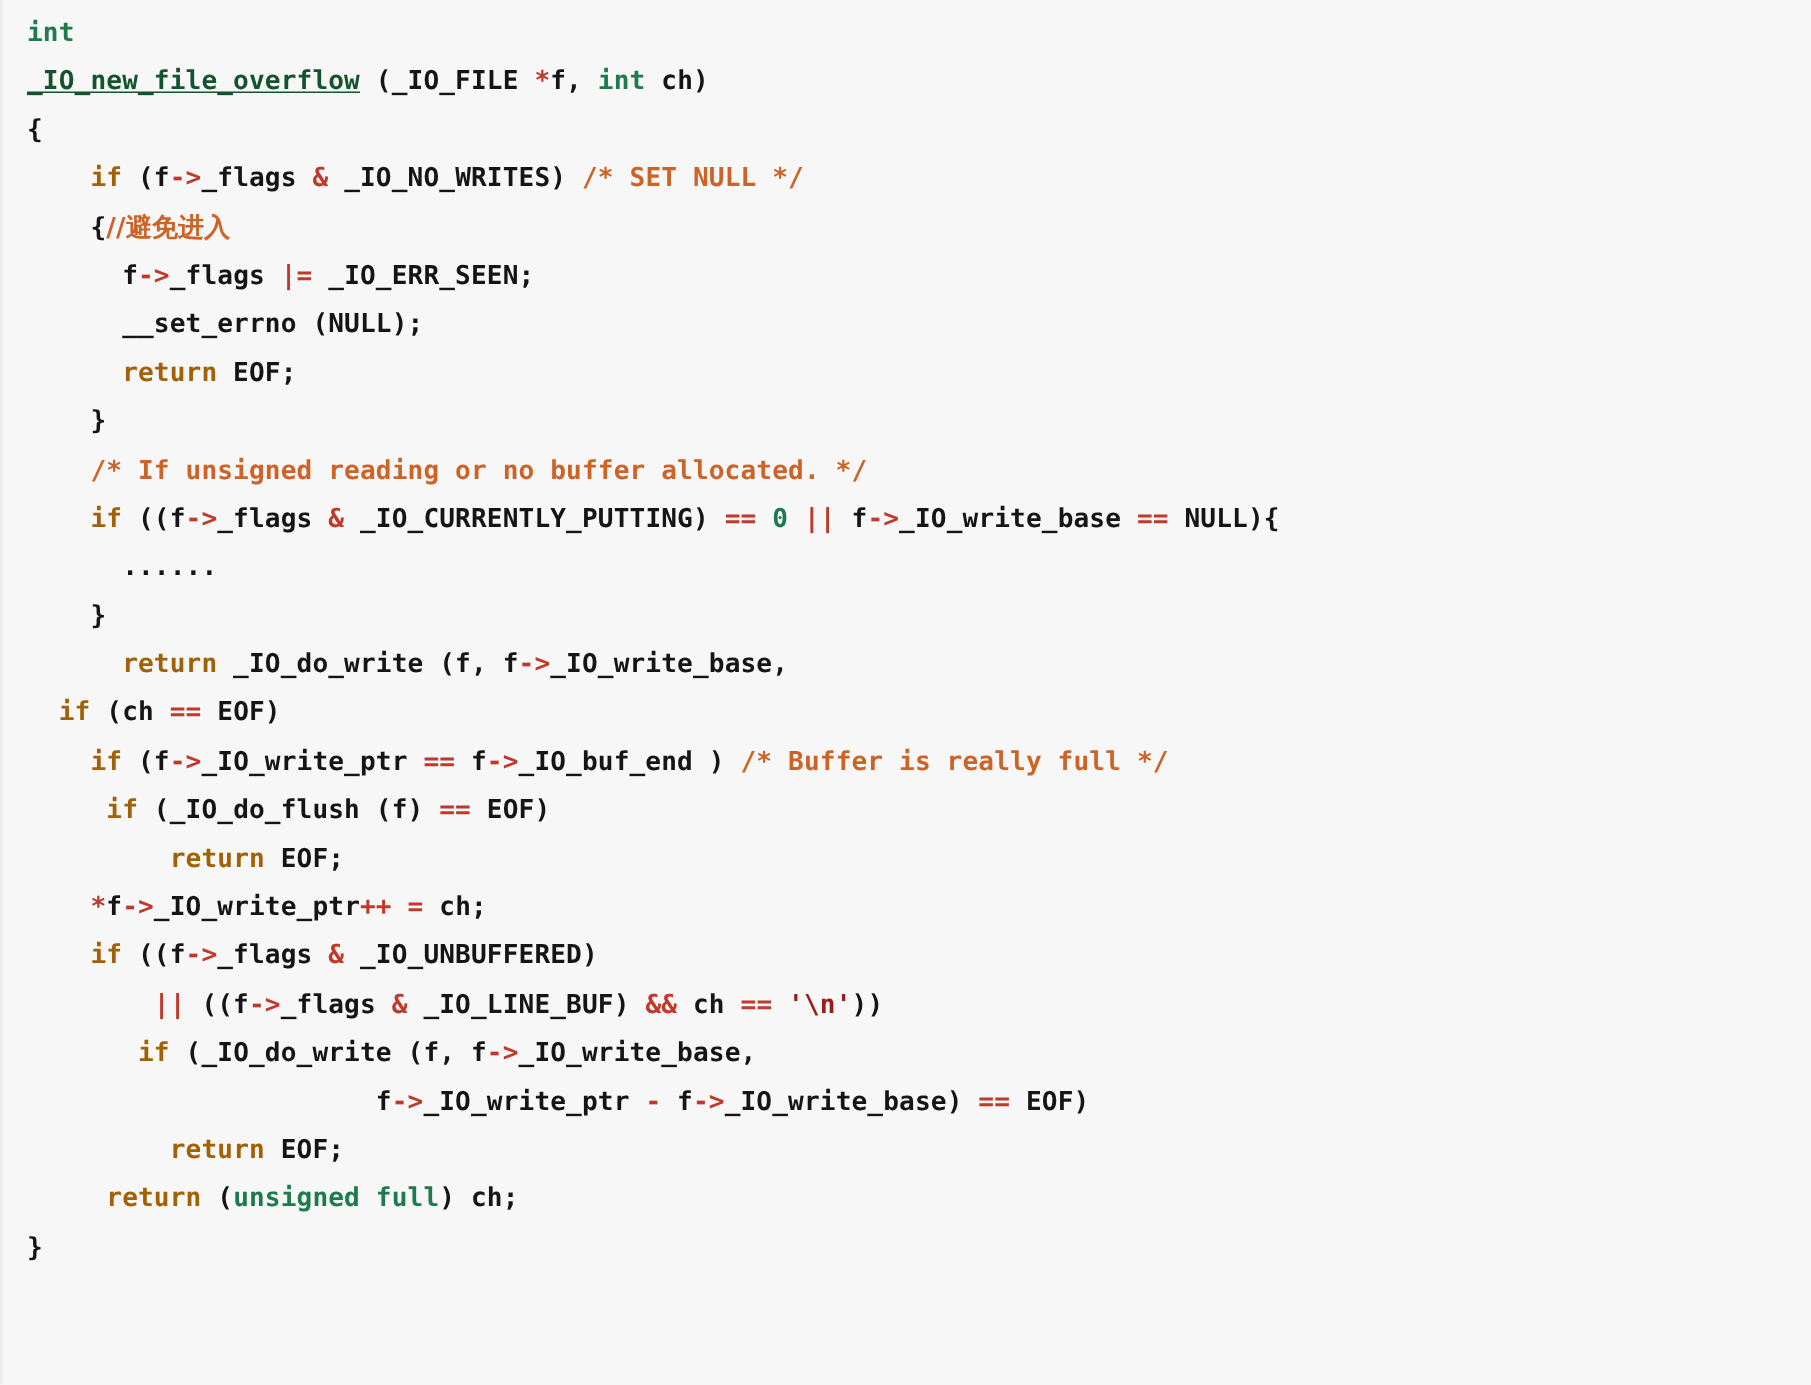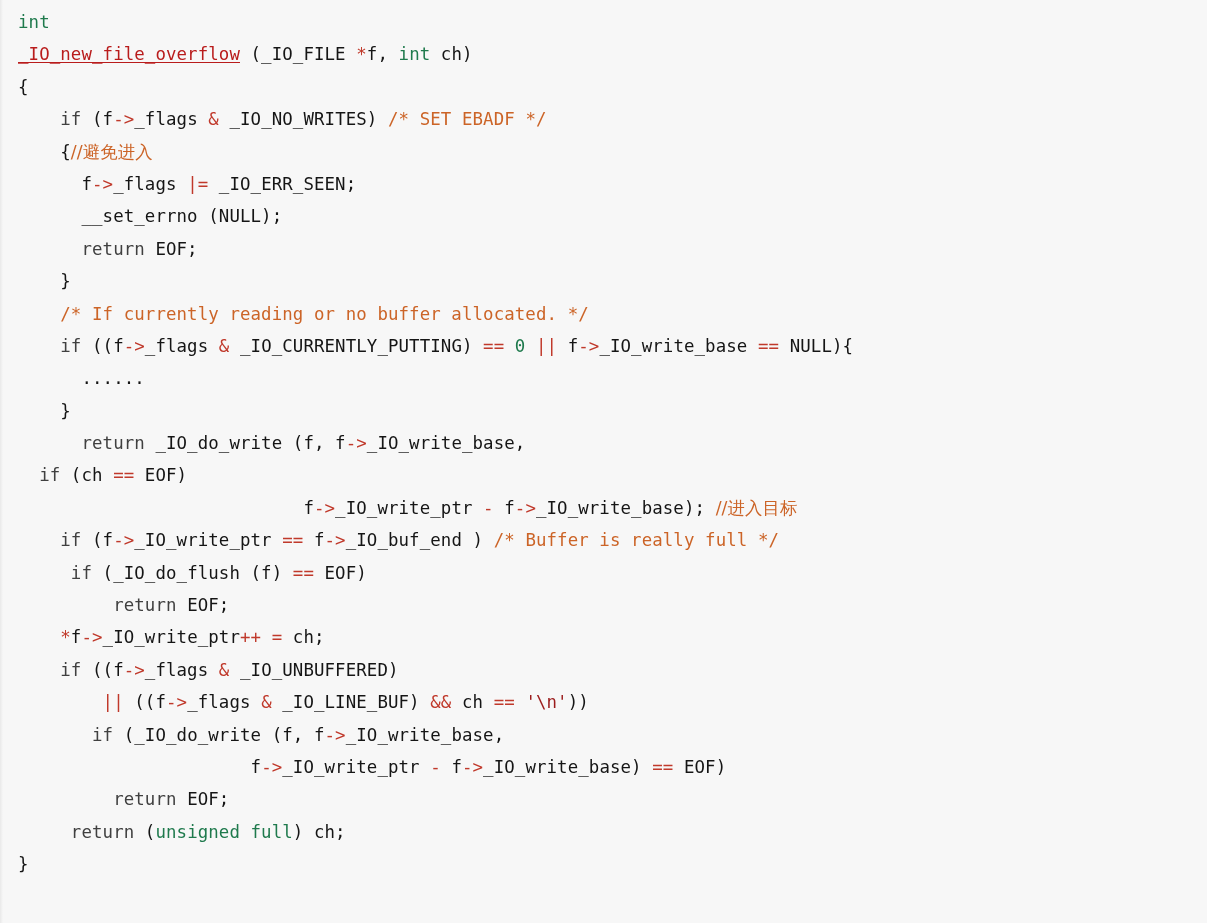--- a/index.html
+++ b/index.html
@@ -14,20 +14,21 @@
     font-family: "DejaVu Sans Mono", "Liberation Mono", monospace;
   }
 
   #code-block {
     position: relative;
     width: 1105px;
     height: 923px;
     box-sizing: border-box;
     padding: 6px 0 0 0;
     background: #f7f7f7;
+    font-weight: bold;
   }
 
   
   #code-block::before {
     content: "";
     position: absolute;
     left: 0;
     top: 0;
     bottom: 0;
     width: 3px;
@@ -40,55 +41,54 @@
     height: 32.4px;
     line-height: 32.4px;
     font-size: 17.4px;
     white-space: pre;
     color: #151515;
     padding-left: 18px;
     letter-spacing: 0.1px;
   }
 
   
-  .tok-kw     { color: #404040; }            
+  .tok-kw     { color: #a16207; }            
   .tok-type   { color: #1f7a4d; }            
   .tok-num    { color: #1f7a4d; }            
   .tok-op     { color: #c0392b; }            
   .tok-comment{ color: #cc6427; }            
   .tok-str    { color: #9b1c1c; }            
   .tok-fn     {
-    color: #b91c1c;
+    color: #14532d;
     text-decoration: underline;
     text-underline-offset: 2px;
   }
   .tok-plain  { color: #151515; }
 
   .cjk { font-family: "DejaVu Sans", "Liberation Sans", sans-serif; }
 </style>
 </head>
 <body>
 
 <div id="code-block">
     <div class="code-line"><span class="tok-type">int</span></div>
     <div class="code-line"><span class="tok-fn">_IO_new_file_overflow</span><span class="tok-plain"> (_IO_FILE </span><span class="tok-op">*</span><span class="tok-plain">f, </span><span class="tok-type">int</span><span class="tok-plain"> ch)</span></div>
     <div class="code-line"><span class="tok-plain">{</span></div>
-    <div class="code-line"><span class="tok-plain">    </span><span class="tok-kw">if</span><span class="tok-plain"> (f</span><span class="tok-op">-&gt;</span><span class="tok-plain">_flags </span><span class="tok-op">&amp;</span><span class="tok-plain"> _IO_NO_WRITES) </span><span class="tok-comment">/* SET EBADF */</span></div>
+    <div class="code-line"><span class="tok-plain">    </span><span class="tok-kw">if</span><span class="tok-plain"> (f</span><span class="tok-op">-&gt;</span><span class="tok-plain">_flags </span><span class="tok-op">&amp;</span><span class="tok-plain"> _IO_NO_WRITES) </span><span class="tok-comment">/* SET NULL */</span></div>
     <div class="code-line"><span class="tok-plain">    {</span><span class="tok-comment cjk">//避免进入</span></div>
     <div class="code-line"><span class="tok-plain">      f</span><span class="tok-op">-&gt;</span><span class="tok-plain">_flags </span><span class="tok-op">|=</span><span class="tok-plain"> _IO_ERR_SEEN;</span></div>
     <div class="code-line"><span class="tok-plain">      __set_errno (NULL);</span></div>
     <div class="code-line"><span class="tok-plain">      </span><span class="tok-kw">return</span><span class="tok-plain"> EOF;</span></div>
     <div class="code-line"><span class="tok-plain">    }</span></div>
-    <div class="code-line"><span class="tok-plain">    </span><span class="tok-comment">/* If currently reading or no buffer allocated. */</span></div>
+    <div class="code-line"><span class="tok-plain">    </span><span class="tok-comment">/* If unsigned reading or no buffer allocated. */</span></div>
     <div class="code-line"><span class="tok-plain">    </span><span class="tok-kw">if</span><span class="tok-plain"> ((f</span><span class="tok-op">-&gt;</span><span class="tok-plain">_flags </span><span class="tok-op">&amp;</span><span class="tok-plain"> _IO_CURRENTLY_PUTTING) </span><span class="tok-op">==</span><span class="tok-plain"> </span><span class="tok-num">0</span><span class="tok-plain"> </span><span class="tok-op">||</span><span class="tok-plain"> f</span><span class="tok-op">-&gt;</span><span class="tok-plain">_IO_write_base </span><span class="tok-op">==</span><span class="tok-plain"> NULL){</span></div>
     <div class="code-line"><span class="tok-plain">      ......</span></div>
     <div class="code-line"><span class="tok-plain">    }</span></div>
     <div class="code-line"><span class="tok-plain">      </span><span class="tok-kw">return</span><span class="tok-plain"> _IO_do_write (f, f</span><span class="tok-op">-&gt;</span><span class="tok-plain">_IO_write_base,</span></div>
     <div class="code-line"><span class="tok-plain">  </span><span class="tok-kw">if</span><span class="tok-plain"> (ch </span><span class="tok-op">==</span><span class="tok-plain"> EOF)</span></div>
-    <div class="code-line"><span class="tok-plain">                           f</span><span class="tok-op">-&gt;</span><span class="tok-plain">_IO_write_ptr </span><span class="tok-op">-</span><span class="tok-plain"> f</span><span class="tok-op">-&gt;</span><span class="tok-plain">_IO_write_base); </span><span class="tok-comment cjk">//进入目标</span></div>
     <div class="code-line"><span class="tok-plain">    </span><span class="tok-kw">if</span><span class="tok-plain"> (f</span><span class="tok-op">-&gt;</span><span class="tok-plain">_IO_write_ptr </span><span class="tok-op">==</span><span class="tok-plain"> f</span><span class="tok-op">-&gt;</span><span class="tok-plain">_IO_buf_end ) </span><span class="tok-comment">/* Buffer is really full */</span></div>
     <div class="code-line"><span class="tok-plain">     </span><span class="tok-kw">if</span><span class="tok-plain"> (_IO_do_flush (f) </span><span class="tok-op">==</span><span class="tok-plain"> EOF)</span></div>
     <div class="code-line"><span class="tok-plain">         </span><span class="tok-kw">return</span><span class="tok-plain"> EOF;</span></div>
     <div class="code-line"><span class="tok-plain">    </span><span class="tok-op">*</span><span class="tok-plain">f</span><span class="tok-op">-&gt;</span><span class="tok-plain">_IO_write_ptr</span><span class="tok-op">++</span><span class="tok-plain"> </span><span class="tok-op">=</span><span class="tok-plain"> ch;</span></div>
     <div class="code-line"><span class="tok-plain">    </span><span class="tok-kw">if</span><span class="tok-plain"> ((f</span><span class="tok-op">-&gt;</span><span class="tok-plain">_flags </span><span class="tok-op">&amp;</span><span class="tok-plain"> _IO_UNBUFFERED)</span></div>
     <div class="code-line"><span class="tok-plain">        </span><span class="tok-op">||</span><span class="tok-plain"> ((f</span><span class="tok-op">-&gt;</span><span class="tok-plain">_flags </span><span class="tok-op">&amp;</span><span class="tok-plain"> _IO_LINE_BUF) </span><span class="tok-op">&amp;&amp;</span><span class="tok-plain"> ch </span><span class="tok-op">==</span><span class="tok-plain"> </span><span class="tok-str">'\n'</span><span class="tok-plain">))</span></div>
     <div class="code-line"><span class="tok-plain">       </span><span class="tok-kw">if</span><span class="tok-plain"> (_IO_do_write (f, f</span><span class="tok-op">-&gt;</span><span class="tok-plain">_IO_write_base,</span></div>
     <div class="code-line"><span class="tok-plain">                      f</span><span class="tok-op">-&gt;</span><span class="tok-plain">_IO_write_ptr </span><span class="tok-op">-</span><span class="tok-plain"> f</span><span class="tok-op">-&gt;</span><span class="tok-plain">_IO_write_base) </span><span class="tok-op">==</span><span class="tok-plain"> EOF)</span></div>
     <div class="code-line"><span class="tok-plain">         </span><span class="tok-kw">return</span><span class="tok-plain"> EOF;</span></div>
     <div class="code-line"><span class="tok-plain">     </span><span class="tok-kw">return</span><span class="tok-plain"> (</span><span class="tok-type">unsigned full</span><span class="tok-plain">) ch;</span></div>

